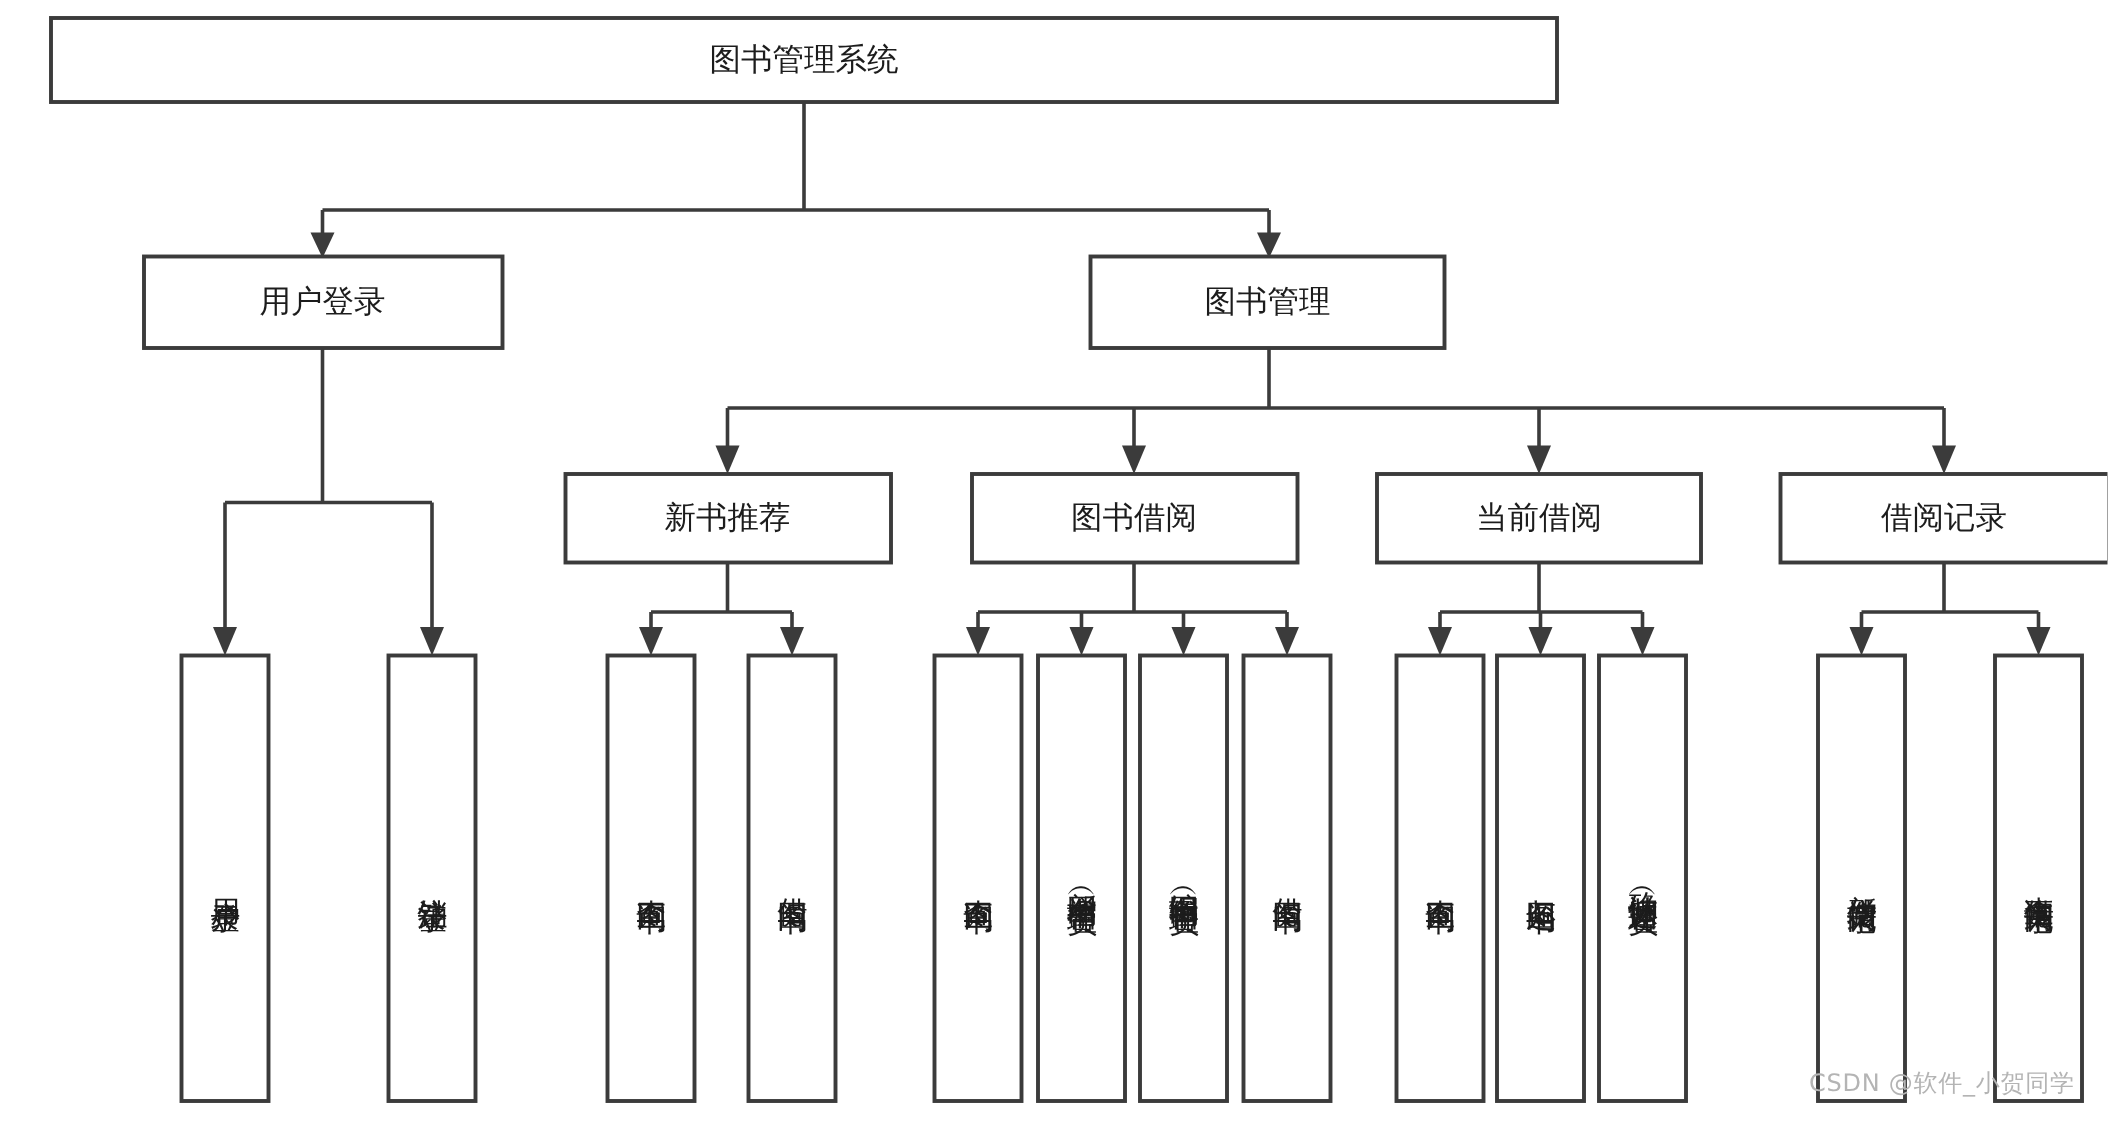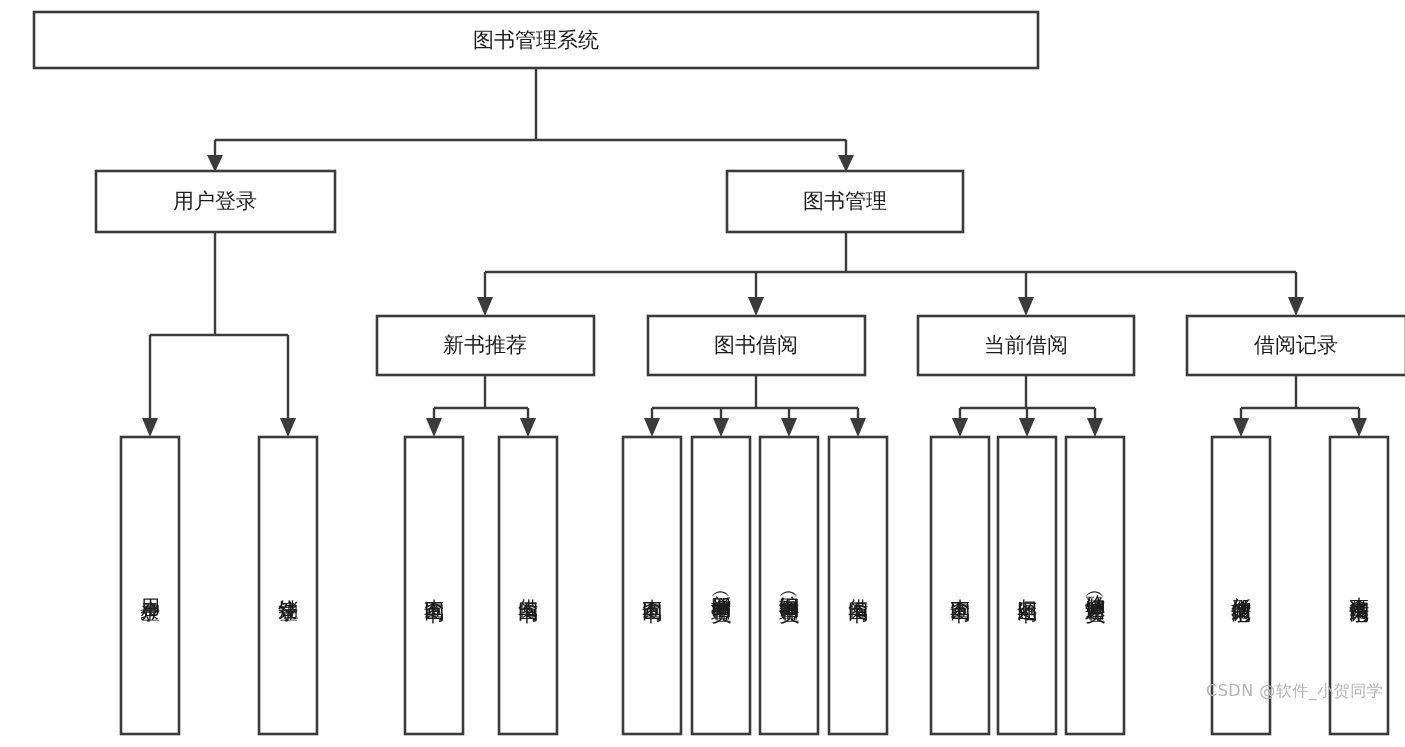--- a/index.html
+++ b/index.html
@@ -62,21 +62,21 @@
     line-height: 1.18;
     color: #1c1c1c;
     letter-spacing: 1.5px;
     white-space: nowrap;
     pointer-events: none;
     text-align: center;
   }
   .watermark {
     position: absolute;
     left: 1190px;
-    top: 681px;
+    top: 712px;
     font-family: "DejaVu Sans", "Liberation Sans", sans-serif;
     font-size: 16px;
     color: #b4b4b4;
     white-space: nowrap;
     letter-spacing: 0.5px;
   }
 </style>
 </head>
 <body>
 

